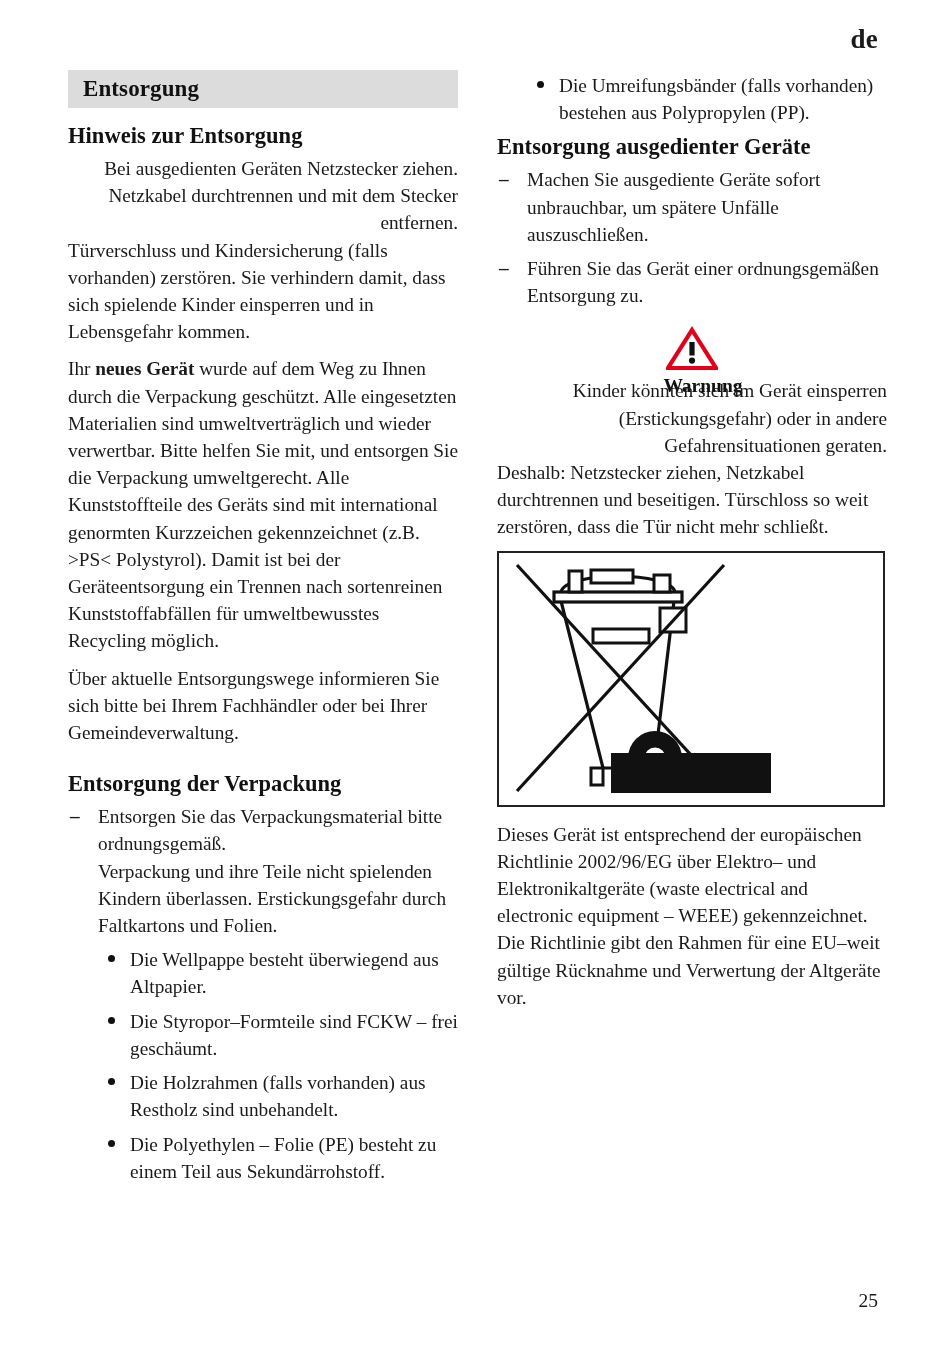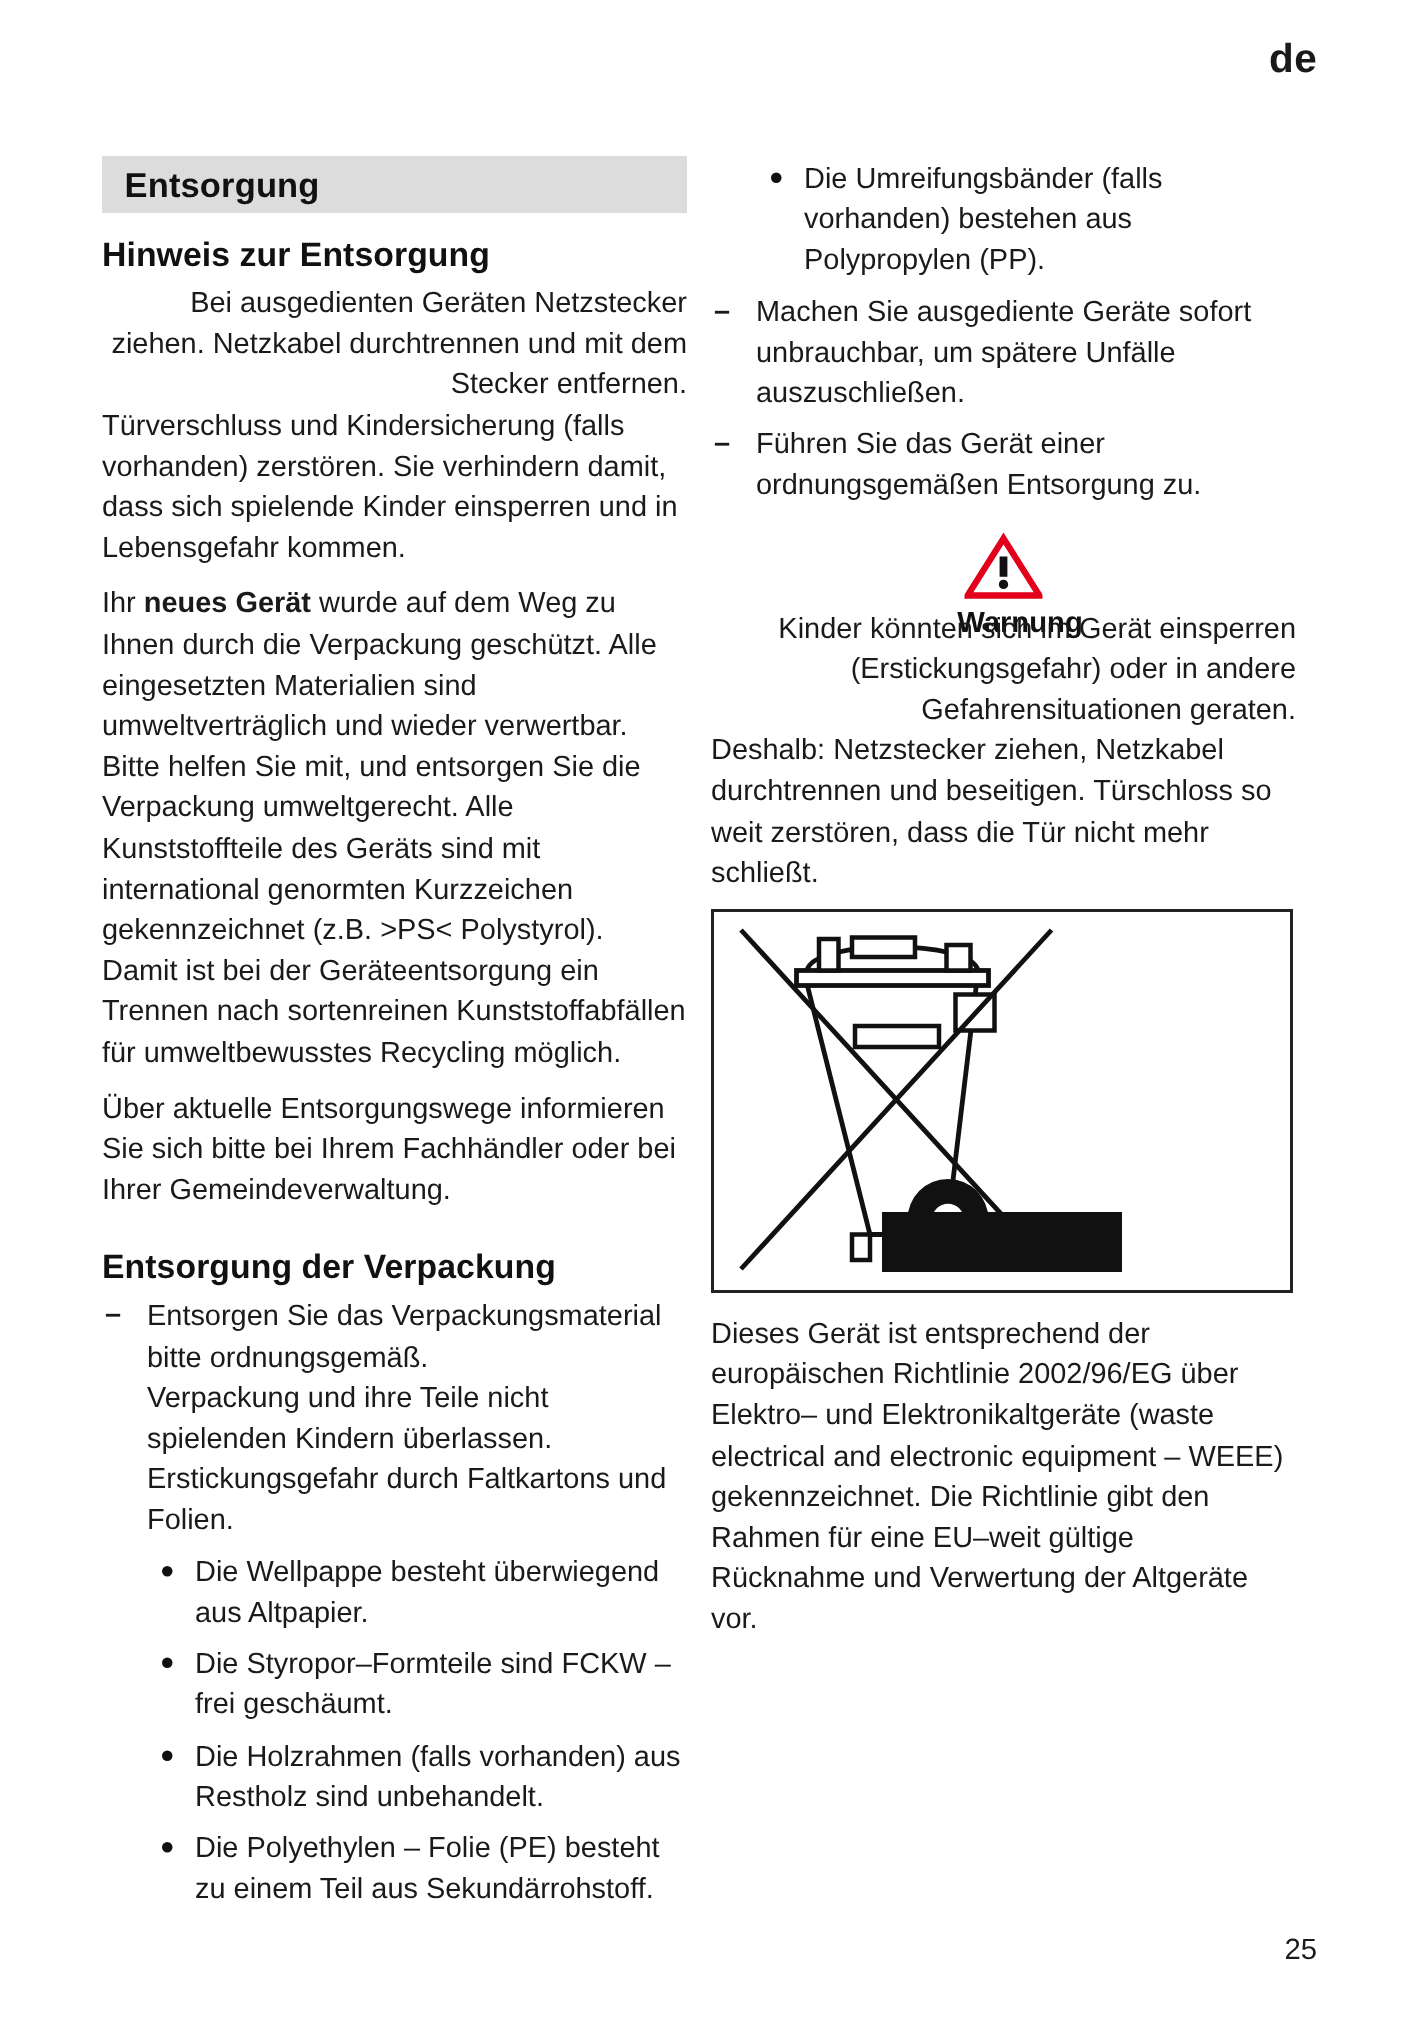--- a/index.html
+++ b/index.html
@@ -13,42 +13,42 @@
     font-family: "Liberation Sans", sans-serif;
     color: #1a1a1a;
     position: relative;
     overflow: hidden;
   }
   .page {
     position: relative;
     width: 950px;
     height: 1346px;
     box-sizing: border-box;
+    font-family: Liberation Serif, serif;
   }
 
   
   .running-head {
     position: absolute;
     top: 24px;
     right: 72px;
     font-size: 27px;
     font-weight: bold;
     letter-spacing: 0.2px;
     color: #1a1a1a;
   }
 
   
   .columns {
     position: absolute;
     top: 70px;
     left: 68px;
     width: 814px;
     display: flex;
-    gap: 16px;
-    margin-top: 34px;
+    gap: 39px;
   }
   .col {
     width: 390px;
     flex: 0 0 390px;
   }
 
   
   .chapter-band {
     background: #dcdcdc;
     height: 38px;
@@ -231,20 +231,21 @@
 
     <div class="col">
 
       <ul class="dot indent" style="margin-top:2px;">
         <li>
           <span class="marker"></span>
           <span>Die Umreifungsbänder (falls vorhanden) bestehen aus Polypropylen (PP).</span>
         </li>
       </ul>
 
+      <h2 class="sec tight">Entsorgung ausgedienter Geräte</h2>
 
       <ul class="dash">
         <li>
           <span class="marker">–</span>
           <span>Machen Sie ausgediente Geräte sofort unbrauchbar, um spätere Unfälle auszuschließen.</span>
         </li>
         <li>
           <span class="marker">–</span>
           <span>Führen Sie das Gerät einer ordnungsgemäßen Entsorgung zu.</span>
         </li>

